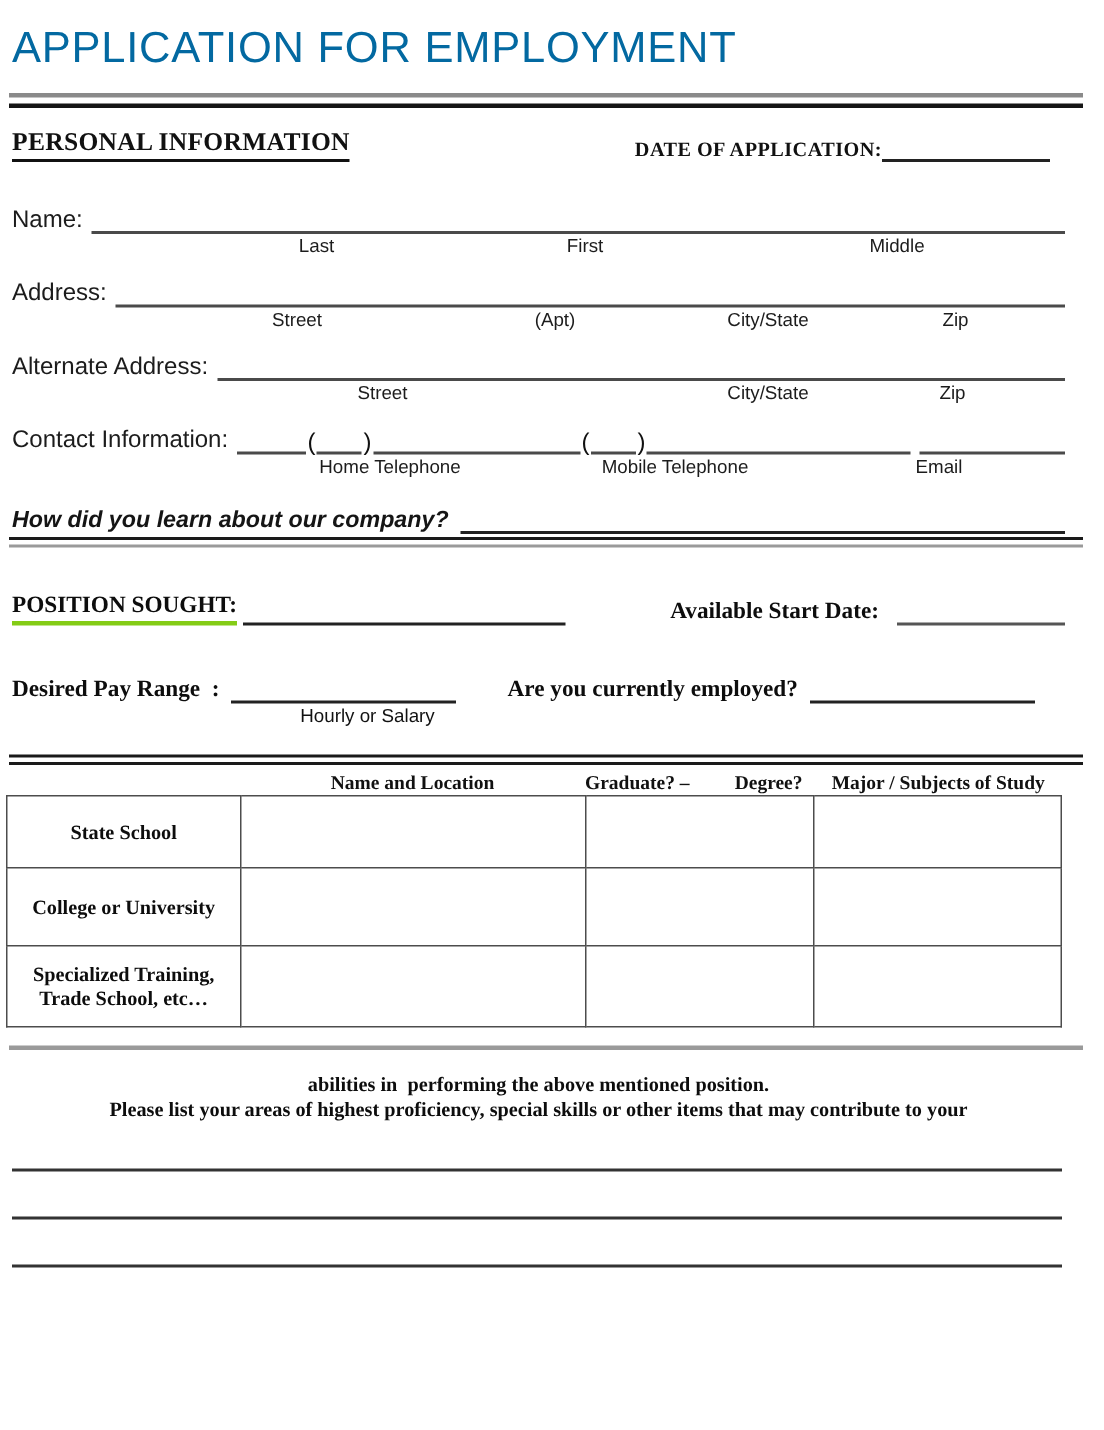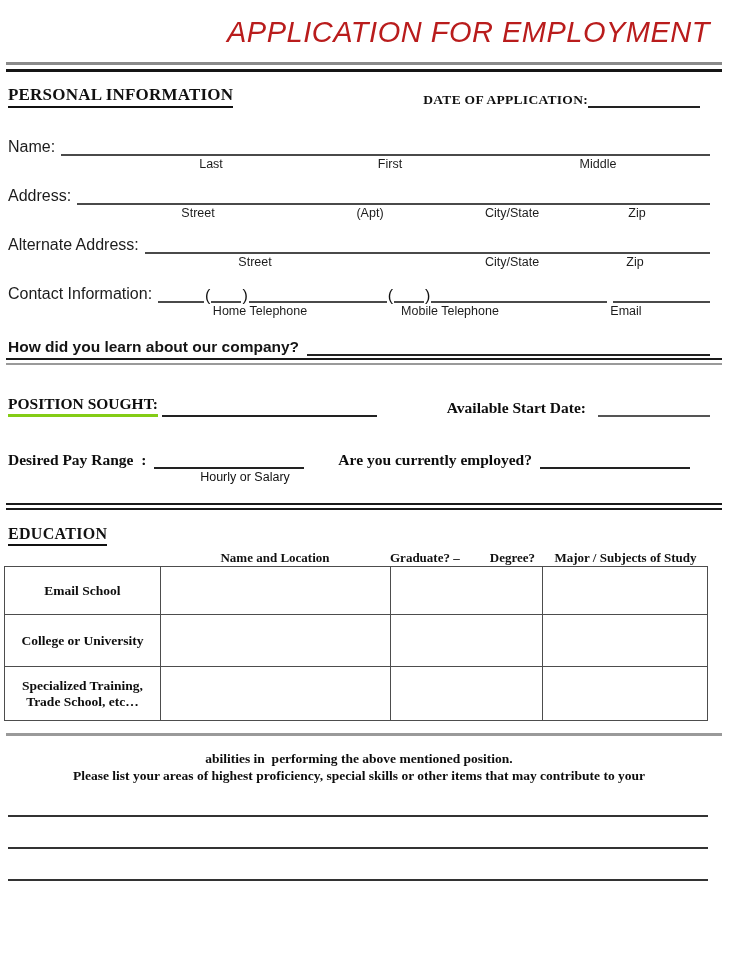--- a/index.html
+++ b/index.html
@@ -10,25 +10,24 @@
     color:#111;
     position:relative;
     overflow:hidden;
   }
   .page { padding:0 26px 0 8px; }
   .pre { white-space:pre-wrap; }
 
   
   .title {
     margin-top:16px;
-    text-align:right;
+    text-align:left;
     font-size:29px;
     letter-spacing:0.5px;
-    color:#b91c1c;
-    font-style:italic;
+    color:#0369a1;
   }
 
   
   .rule { margin-left:-2px; margin-right:-12px; }
   .rule-gray-thin { height:3px; background:#8a8a8a; }
   .rule-black { height:3px; background:#151515; }
   .rule-top-gap { height:4px; }
   .dbl-gap { height:3px; }
   .rule-2 { height:2px; background:#1a1a1a; }
   .rule-2g { height:2px; background:#9a9a9a; }
@@ -64,21 +63,21 @@
   .mt-field { margin-top:14px;text-align:center; }
 
   
   .paren { font-size:16px; line-height:14px; padding:0 1px; }
   .seg { border-bottom:2px solid #4a4a4a; height:18px; }
   .gap { height:18px; }
 
   
   .question-row { margin-top:18px; display:flex; align-items:flex-end; }
   .question {
-    font-size:15.5px; font-weight:bold; 
+    font-size:15.5px; font-weight:bold; font-style:italic;
     padding-right:8px; white-space:nowrap; color:#151515;
   }
   .q-underline { margin-top:2px; }
 
   
   .pos-row { margin-top:30px; display:flex; align-items:flex-end; }
   .sb { font-family:"Liberation Serif", serif; font-weight:bold; font-size:15.5px; color:#0d0d0d; }
   .pos-heading { border-bottom:3px solid #84cc16; padding-bottom:1px; }
   .line-pos { width:215px; border-bottom:2px solid #222; height:16px; margin-left:4px; }
   .line-start { width:112px; border-bottom:2px solid #555; height:16px; margin-left:12px; }
@@ -227,38 +226,35 @@
     <span class="line-emp"></span>
   </div>
   <div class="hourly-wrap">
     <span class="hourly">Hourly or Salary</span>
   </div>
 
   <div class="rule rule-2" style="margin-top:17px;"></div>
   <div class="rule dbl-gap"></div>
   <div class="rule rule-2"></div>
 
-  <div class="edu-heading-wrap">
-    <span class="edu-heading">EDUCATION</span>
-  </div>
 
   <div class="tbl-headers">
     <span></span>
     <span class="th-c">Name and Location</span>
     <span class="th-split">
       <span>Graduate? –</span>
       <span>Degree?</span>
     </span>
     <span class="th-c">Major / Subjects of Study</span>
   </div>
 
   <table class="edu-table">
     <tbody>
         <tr class="r1">
-      <td class="rowlabel">Email School</td>
+      <td class="rowlabel">State School</td>
       <td class="c2"></td>
       <td class="c3"></td>
       <td class="c4"></td>
     </tr>
     <tr class="r2">
       <td class="rowlabel">College or University</td>
       <td class="c2"></td>
       <td class="c3"></td>
       <td class="c4"></td>
     </tr>

